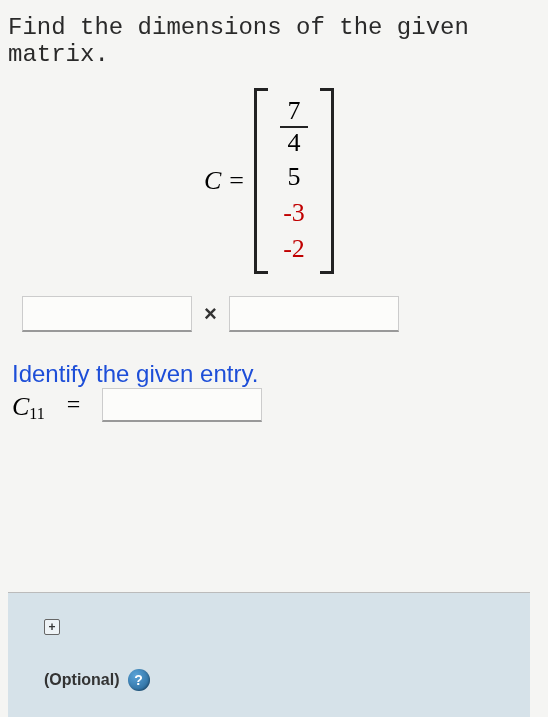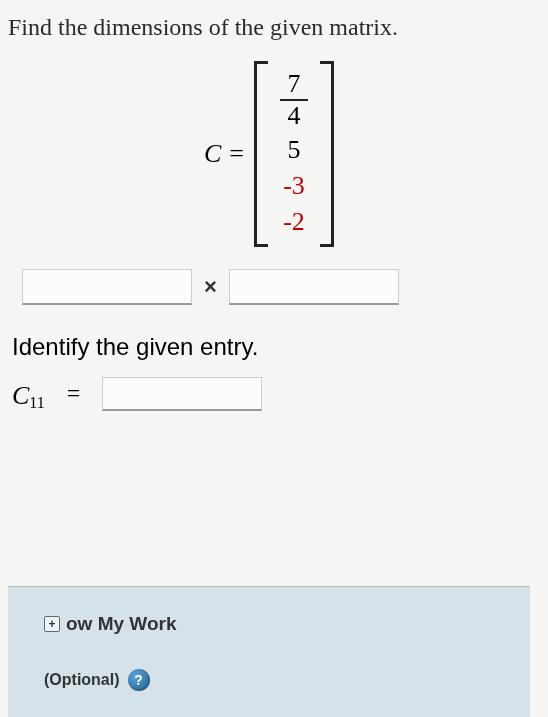--- a/index.html
+++ b/index.html
@@ -15,21 +15,21 @@
     .page {
       padding: 14px 18px 0 8px;
       height: 100%;
       display: flex;
       flex-direction: column;
     }
     .question-text {
       font-size: 24px;
       color: #2a2a2a;
       margin-bottom: 20px;
-      font-family: Liberation Serif, serif;
+      font-family: Liberation Mono, monospace;
     }
     .matrix-area {
       display: flex;
       align-items: center;
       justify-content: center;
       margin-bottom: 22px;
     }
     .matrix-label {
       font-style: italic;
       font-size: 26px;
@@ -105,23 +105,22 @@
       padding: 2px 6px;
     }
     .times-sym {
       font-size: 22px;
       font-weight: bold;
       color: #333;
       font-family: Arial, sans-serif;
     }
     .subq {
       font-size: 24px;
-      color: #000000;
+      color: #1d4ed8;
       margin-left: 4px;
-      margin-bottom: 16px;
       font-family: Verdana, Arial, sans-serif;
     }
     .entry-row {
       display: flex;
       align-items: flex-end;
       gap: 18px;
       margin-left: 4px;
       font-family: 'Times New Roman', serif;
     }
     .entry-var {
@@ -227,20 +226,19 @@
     <span>
       <span class="entry-var">C</span><span class="entry-sub">11</span>
     </span>
     <span class="entry-eq">=</span>
     <input class="input-small" type="text" style="">
   </div>
 
   <div class="work-panel">
     <div class="work-title">
       <span class="expand-icon">+</span>
-        <span>ow My Work</span>
     </div>
     <div class="optional-row">
       <span>(Optional)</span>
       <span class="help-icon">?</span>
     </div>
   </div>
 </div>
 
 </body></html>

